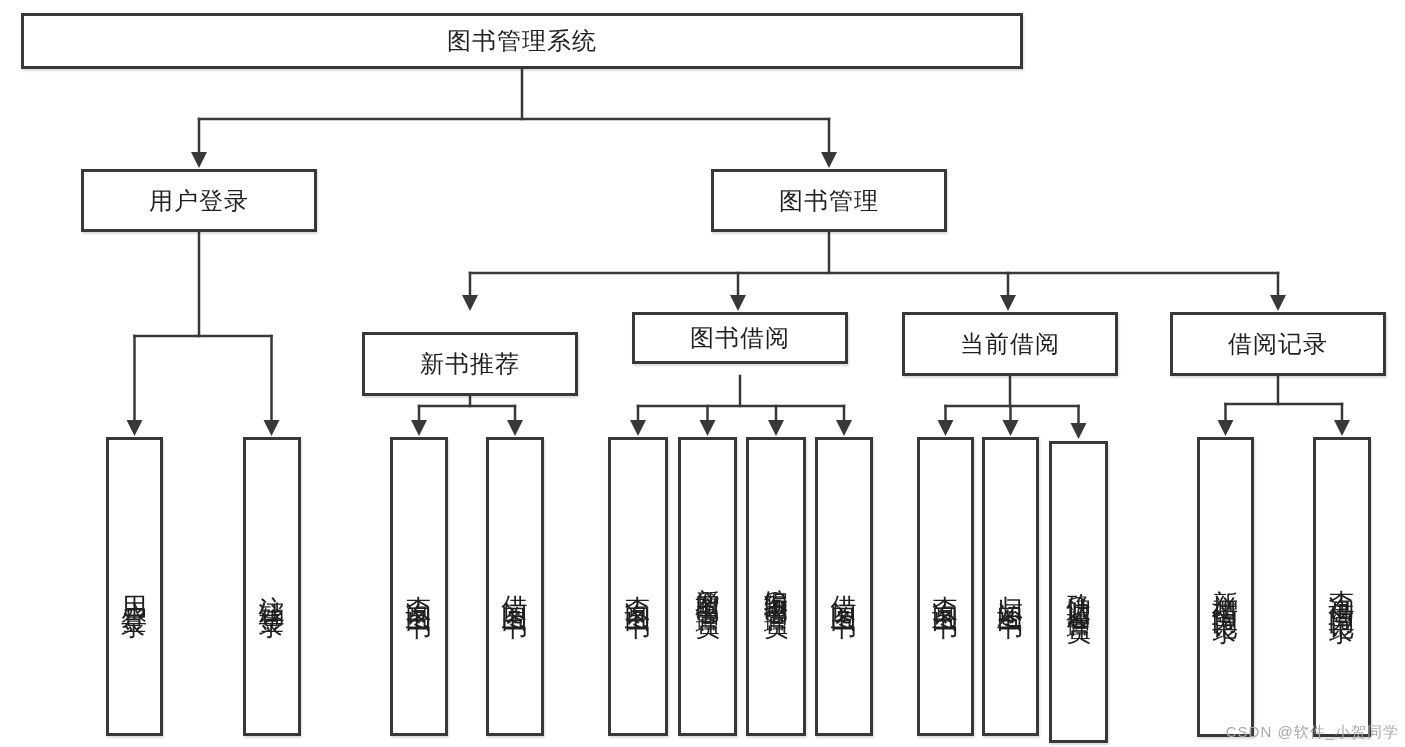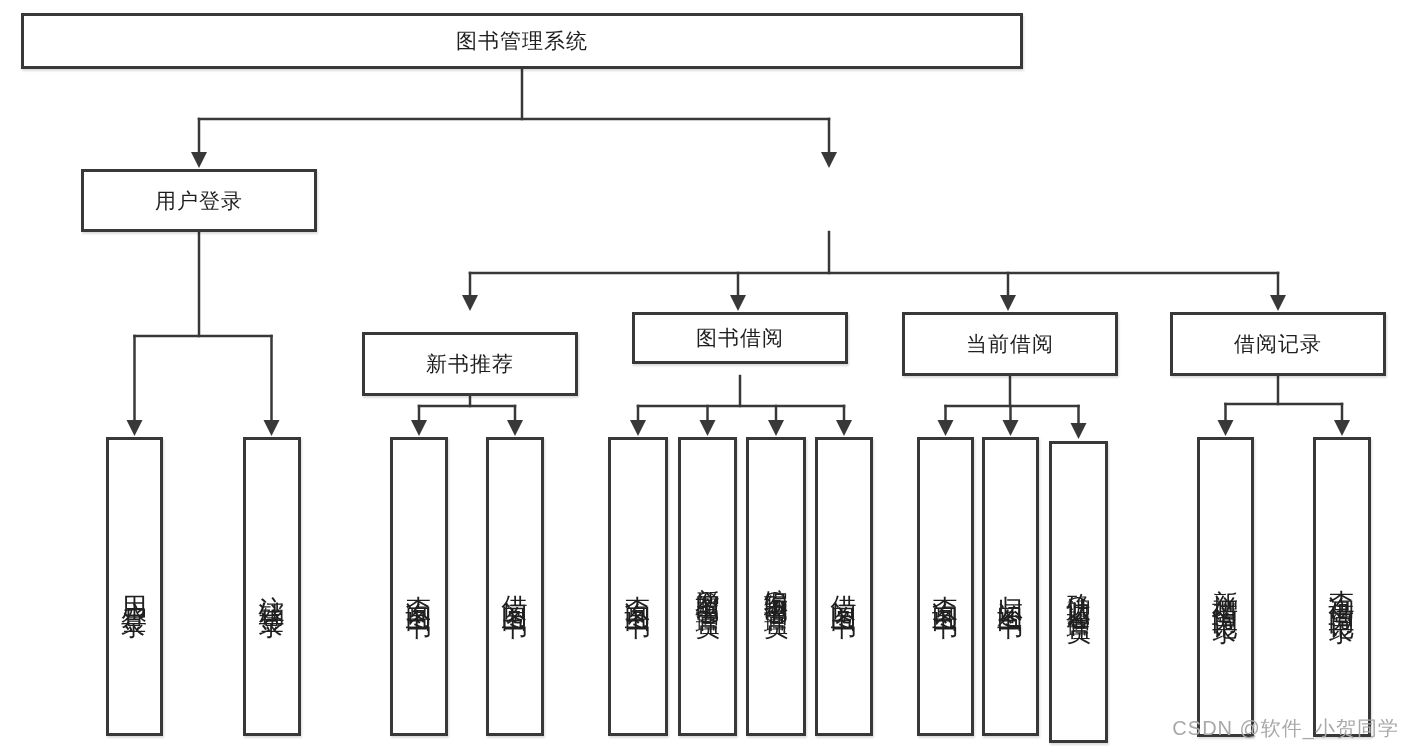--- a/index.html
+++ b/index.html
@@ -19,21 +19,21 @@
   }
   .wires{position:absolute;left:0;top:0;width:1405px;height:747px;}
   .wires line{stroke:var(--line);stroke-width:2.5;stroke-linecap:square;}
   .wires polygon{fill:var(--line);}
   .box{
     position:absolute;
     box-sizing:border-box;
     border:3px solid var(--line);
     background:var(--background);
     display:flex;align-items:center;justify-content:center;
-    font-size:21px;
+    font-size:24px;
     letter-spacing:1px;
     box-shadow:1px 2px 2px rgba(0,0,0,0.14);
     white-space:nowrap;
   }
   .vbox{
     position:absolute;
     box-sizing:border-box;
     border:3px solid var(--line);
     background:var(--background);
     display:flex;align-items:center;justify-content:center;
@@ -46,21 +46,21 @@
     line-height:1;
     letter-spacing:6px;
   }
   .vtext.tight{
     font-size:24px;
     letter-spacing:4px;
   }
   .watermark{
     position:absolute;
     right:6px;bottom:5px;
-    font-size:20px;
+    font-size:15px;
     color:var(--watermark);
     letter-spacing:1px;
     z-index:5;
   }
 </style>
 </head>
 <body>
 
 <div class="canvas">
 
@@ -136,20 +136,21 @@
       <line x1="1225.5" y1="404" x2="1225.5" y2="424"></line>
       <polygon points="1217.5,420 1233.5,420 1225.5,436"></polygon>
       <line x1="1342" y1="404" x2="1342" y2="424"></line>
       <polygon points="1334,420 1350,420 1342,436"></polygon>
     </g>
   </svg>
 
   <div class="box" style="left:21px;top:13px;width:1002px;height:56px;">图书管理系统</div>
 
   <div class="box" style="left:81px;top:169px;width:236px;height:63px;">用户登录</div>
+  <div class="box" style="left:711px;top:169px;width:236px;height:63px;">图书管理</div>
 
   <div class="box" style="left:362px;top:312px;width:216px;height:64px;margin-top:20px;">新书推荐</div>
   <div class="box" style="left:632px;top:312px;width:216px;height:52px;">图书借阅</div>
   <div class="box" style="left:1170px;top:312px;width:216px;height:64px;">借阅记录</div>
   <div class="box" style="left:902px;top:312px;width:216px;height:64px;">当前借阅</div>
 
   <div class="vbox" style="left:106px;top:437px;width:57px;height:299px;">
     <span class="vtext">用户登录</span>
   </div>
   <div class="vbox" style="left:243px;top:437px;width:58px;height:299px;">

